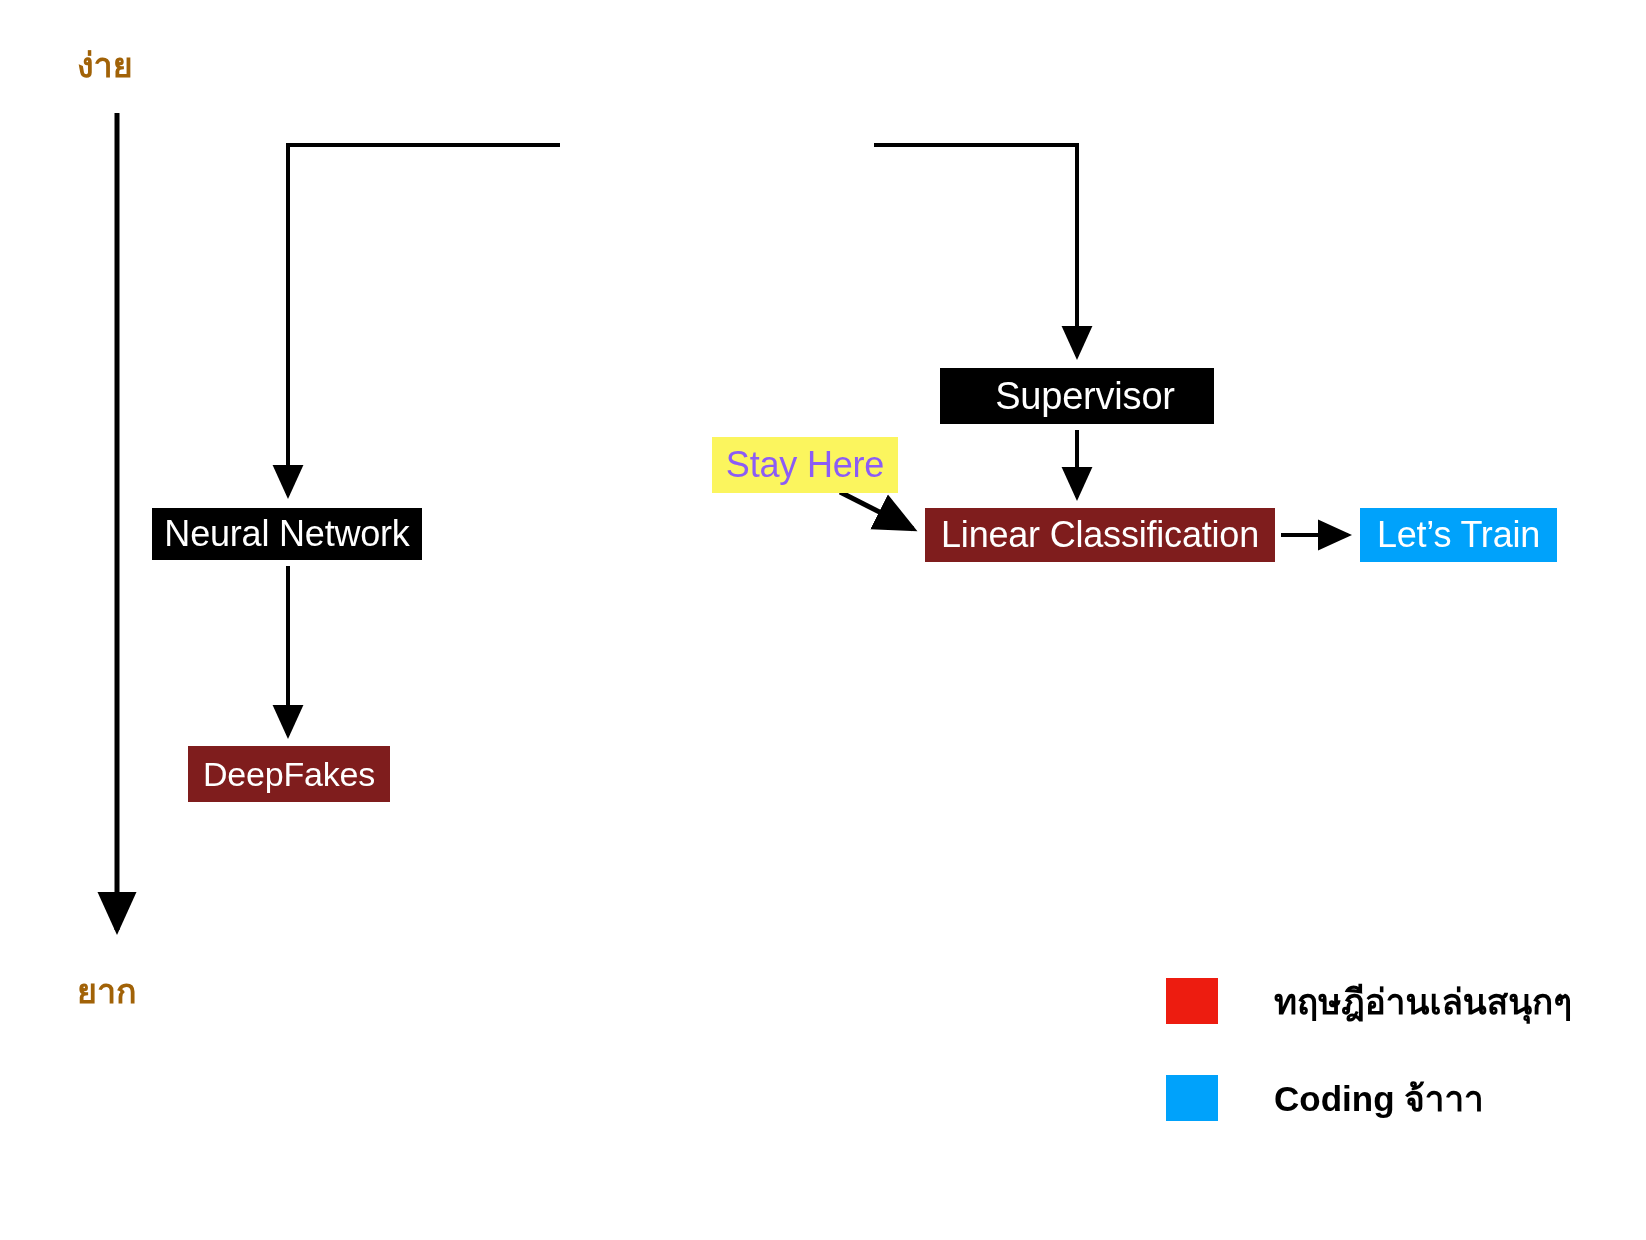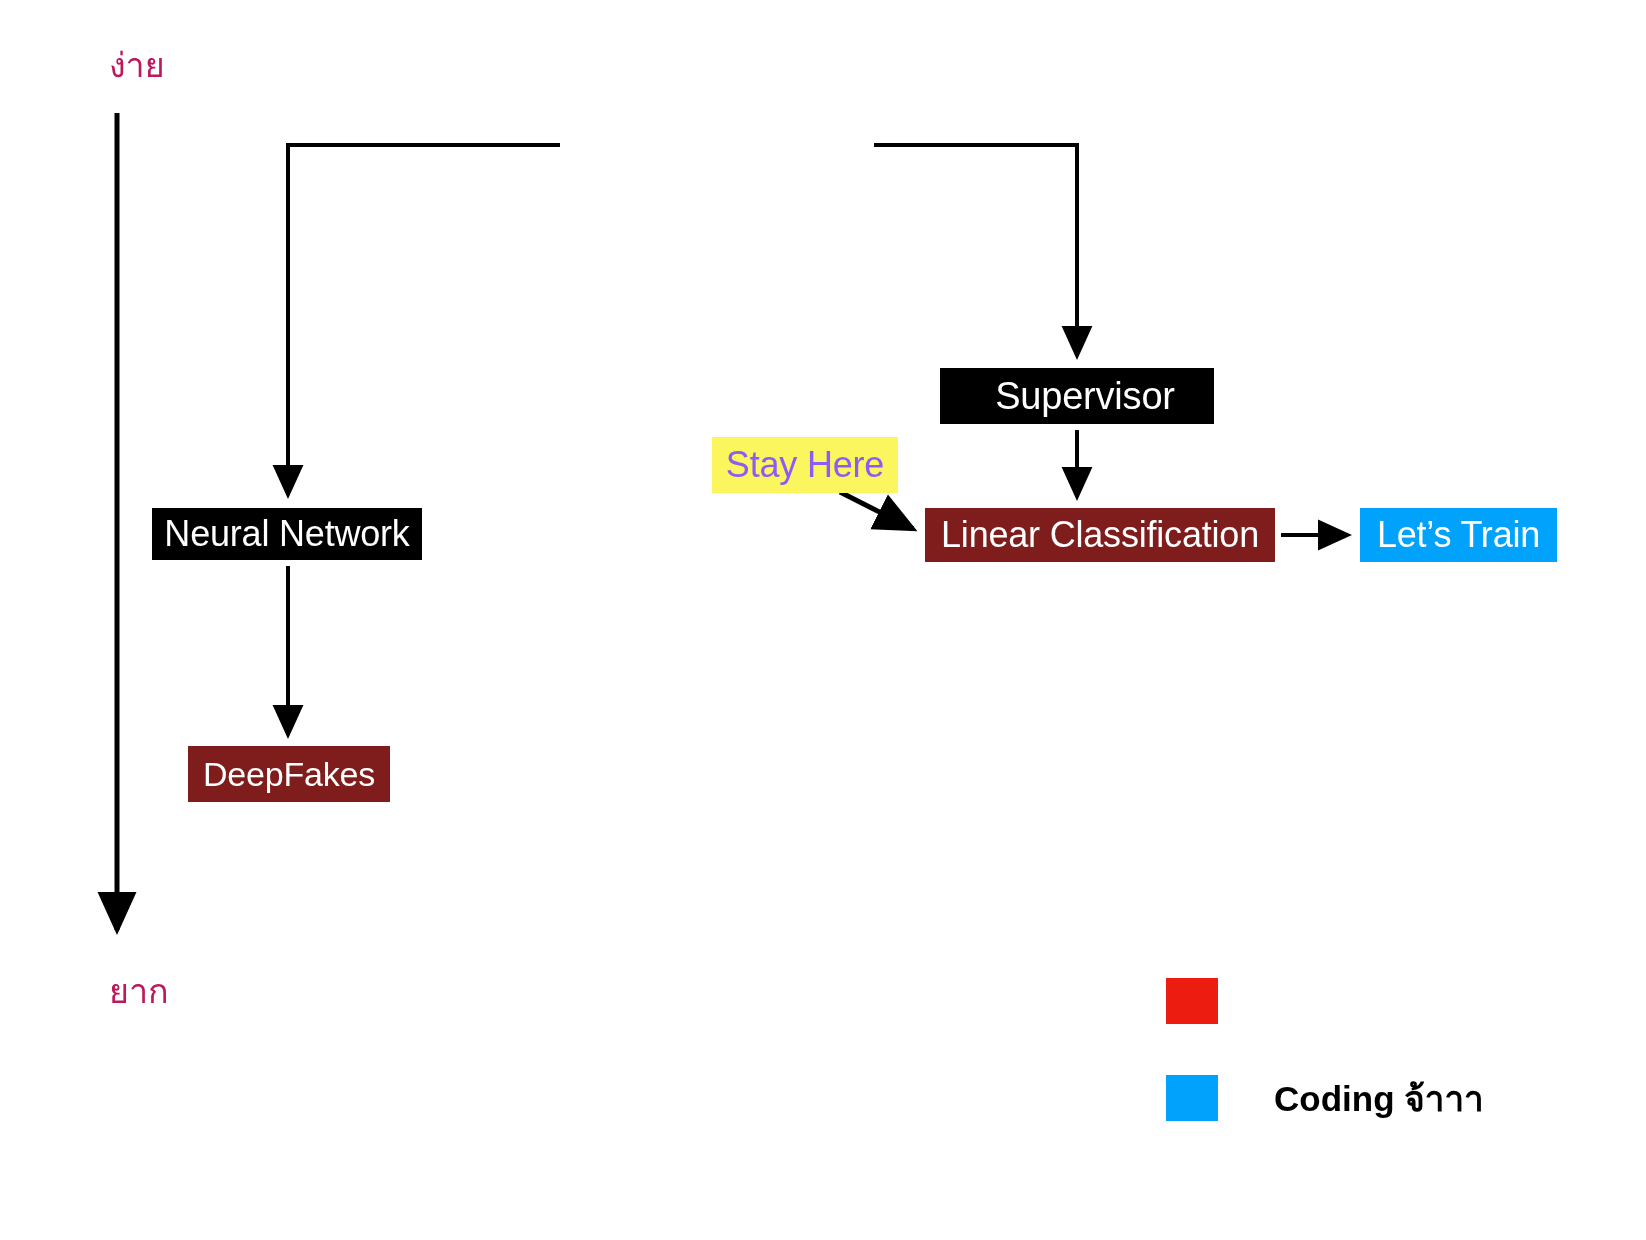--- a/index.html
+++ b/index.html
@@ -35,25 +35,24 @@
     line-height: 1;
     letter-spacing: -0.2px;
   }
   .node-black { background: #000000; color: #ffffff; }
   .node-red   { background: #7f1d1d; color: #ffffff; text-align: right; }
   .node-blue  { background: #00A2FB; color: #ffffff; }
   .node-yellow{ background: #FBF55E; color: #8b5cf6; }
 
   .axis-label {
     position: absolute;
-    font-weight: normal;
-    color: #be185d;
+    font-weight: bold;
+    color: #a16207;
     line-height: 1;
     white-space: nowrap;
-    margin-left: 32px;
   }
 
   .legend-row {
     position: absolute;
     display: flex;
     align-items: center;
   }
   .legend-swatch {
     width: 52px;
     height: 46px;
@@ -120,20 +119,21 @@
   <div class="node node-black" style="left:940px; top:368px; width:274px; height:56px; font-size:38px;padding-left:16px;">Supervisor</div>
 
   <div class="node node-yellow" style="left:712px; top:437px; width:186px; height:56px; font-size:36px;">Stay Here</div>
 
   <div class="node node-red" style="left:925px; top:508px; width:350px; height:54px; font-size:36px;">Linear Classification</div>
 
   <div class="node node-blue" style="left:1360px; top:508px; width:197px; height:54px; font-size:36px;">Let’s Train</div>
 
   <div class="legend-row" style="left:1166px; top:978px;">
     <span class="legend-swatch" style="background:#ED1C10;"></span>
+    <span class="legend-text">ทฤษฎีอ่านเล่นสนุกๆ</span>
   </div>
 
   <div class="legend-row" style="left:1166px; top:1075px;">
     <span class="legend-swatch" style="background:#00A2FB;"></span>
     <span class="legend-text">Coding จ้าาา</span>
   </div>
 
 </div>
 
 </body></html>

